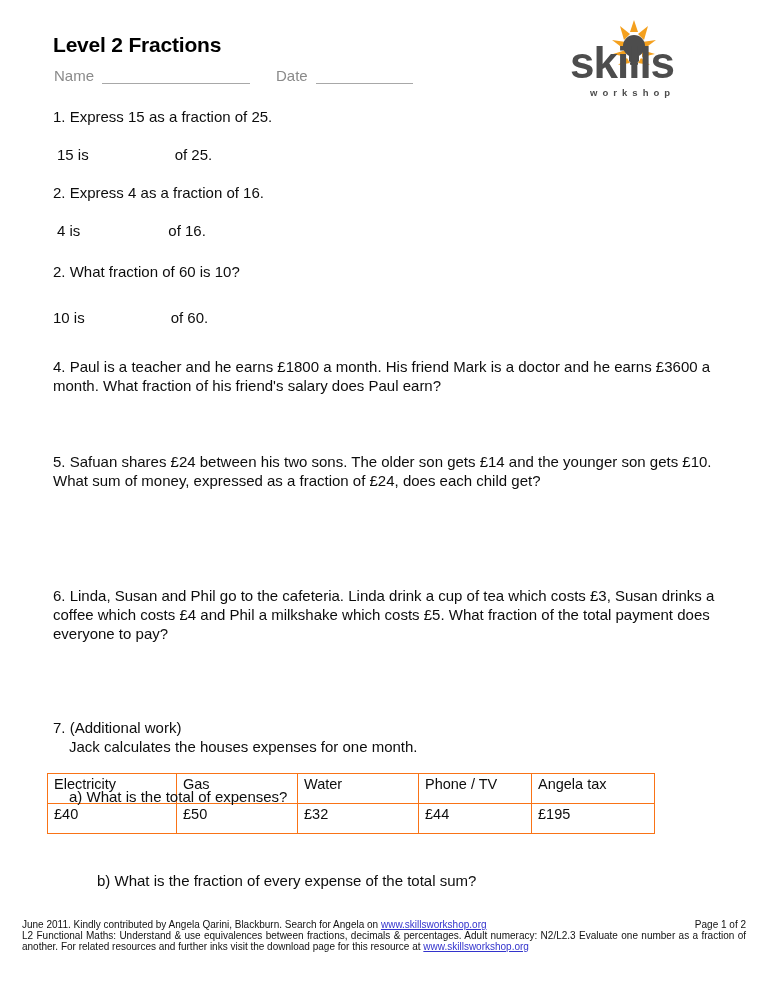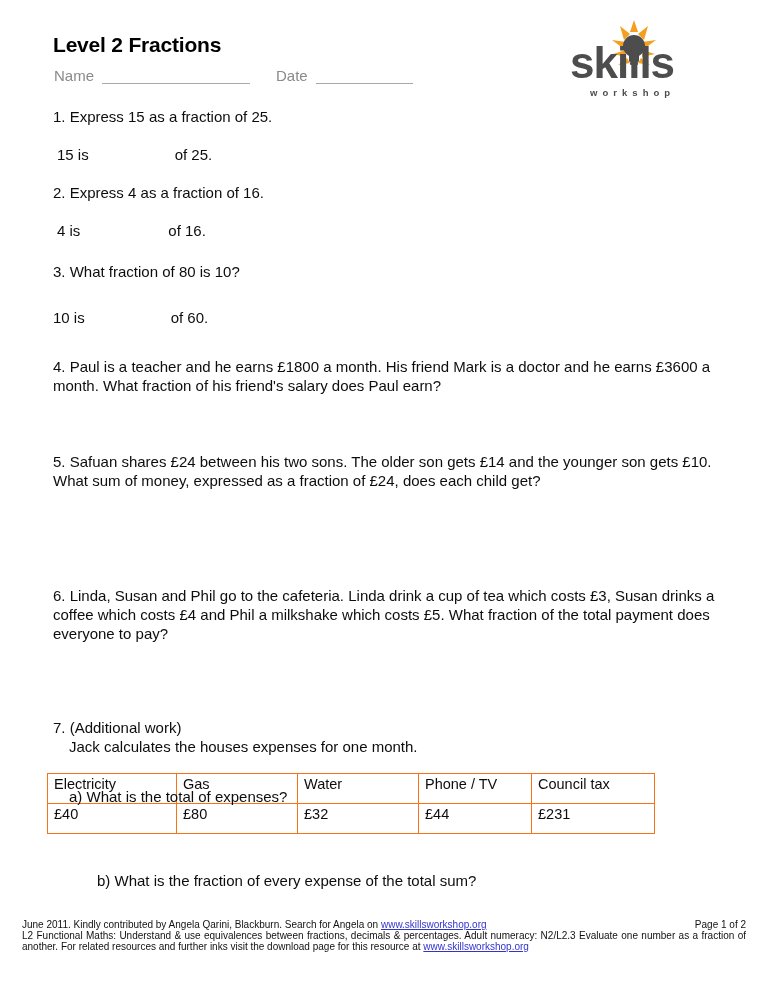--- a/index.html
+++ b/index.html
@@ -190,21 +190,21 @@
   <div class="q" style="left:53px; top:107px;">1. Express 15 as a fraction of 25.</div>
   <div class="q" style="left:57px; top:145px;">
     <span>15 is</span><span class="blank-gap"></span><span>of 25.</span>
   </div>
 
   <div class="q" style="left:53px; top:183px;">2. Express 4 as a fraction of 16.</div>
   <div class="q" style="left:57px; top:221px;text-align:right;">
     <span>4 is</span><span class="blank-gap-sm"></span><span>of 16.</span>
   </div>
 
-  <div class="q" style="left:53px; top:262px;">3. What fraction of 80 is 10?</div>
+  <div class="q" style="left:53px; top:262px;">2. What fraction of 60 is 10?</div>
   <div class="q" style="left:53px; top:308px;">
     <span>10 is</span><span class="blank-gap"></span><span>of 60.</span>
   </div>
 
   <div class="q q-narrow" style="left:53px; top:357px; width:660px;">4. Paul is a teacher and he earns £1800 a month. His friend Mark is a doctor and he earns £3600 a month. What fraction of his friend's salary does Paul earn?</div>
 
   <div class="q q-narrow" style="left:53px; top:452px; width:665px;">5. Safuan shares £24 between his two sons. The older son gets £14 and the younger son gets £10.  What sum of money, expressed as a fraction of £24, does each child get?</div>
 
   <div class="q q-narrow" style="left:53px; top:586px; width:668px;">6. Linda, Susan and Phil go to the cafeteria. Linda drink a cup of tea which costs £3, Susan drinks a coffee which costs £4 and Phil a milkshake which costs £5. What fraction of the total payment does everyone to pay?</div>
 
@@ -212,28 +212,28 @@
   <div class="q" style="left:69px; top:737px;">Jack calculates the houses expenses for one month.</div>
 
   <div class="tbl-wrap">
     <table class="expenses">
       <tbody>
           <tr>
         <td class="c0">Electricity</td>
         <td class="c1">Gas</td>
         <td class="c2">Water</td>
         <td class="c3">Phone / TV</td>
-        <td class="c4">Council tax</td>
+        <td class="c4">Angela tax</td>
       </tr>
       <tr>
         <td class="c0">£40</td>
-        <td class="c1">£80</td>
+        <td class="c1">£50</td>
         <td class="c2">£32</td>
         <td class="c3">£44</td>
-        <td class="c4">£231</td>
+        <td class="c4">£195</td>
       </tr>
     </tbody>
       </table>
   </div>
 
   <div class="subq" style="top:788px;">a) What is the total of expenses?</div>
   <div class="subq" style="top:872px;margin-left:28px;">b) What is the fraction of every expense of the total sum?</div>
 
   <div class="footer">
     <div class="footer-row1">

